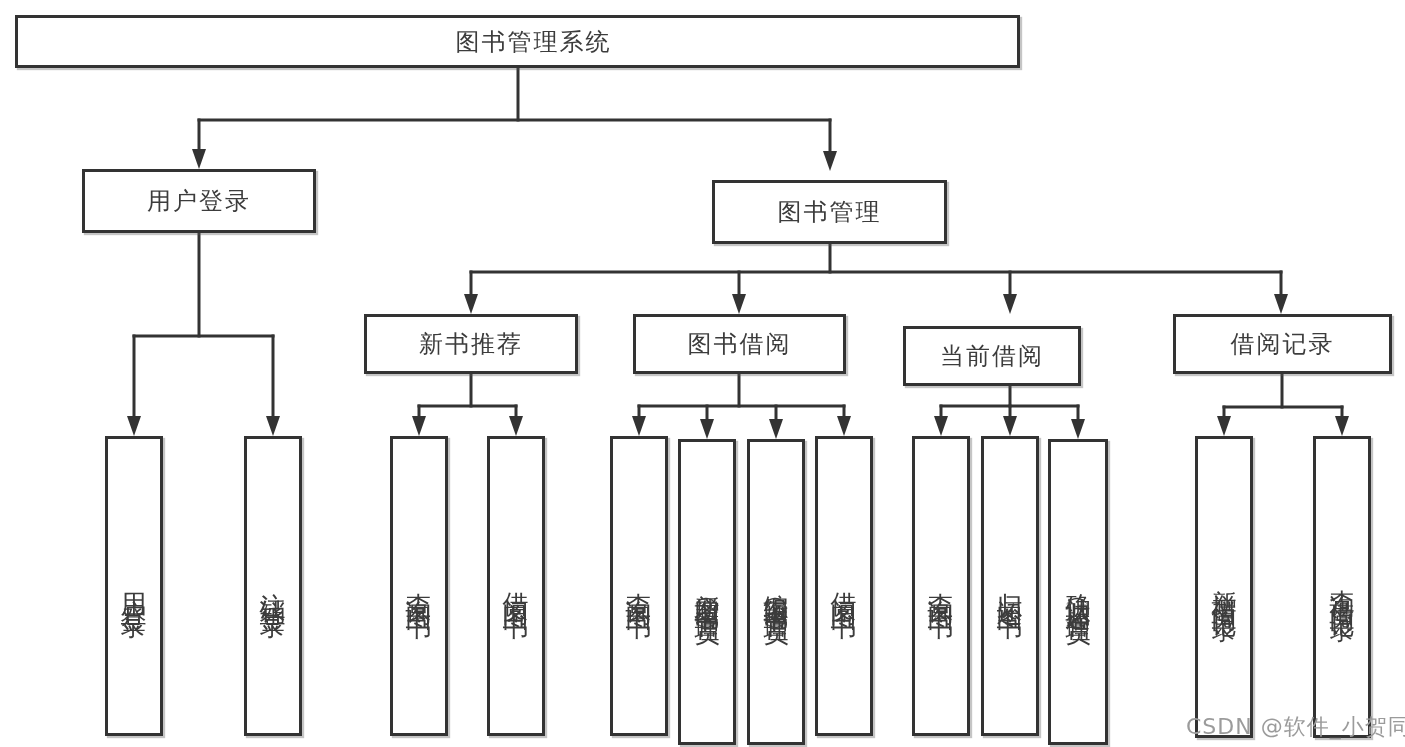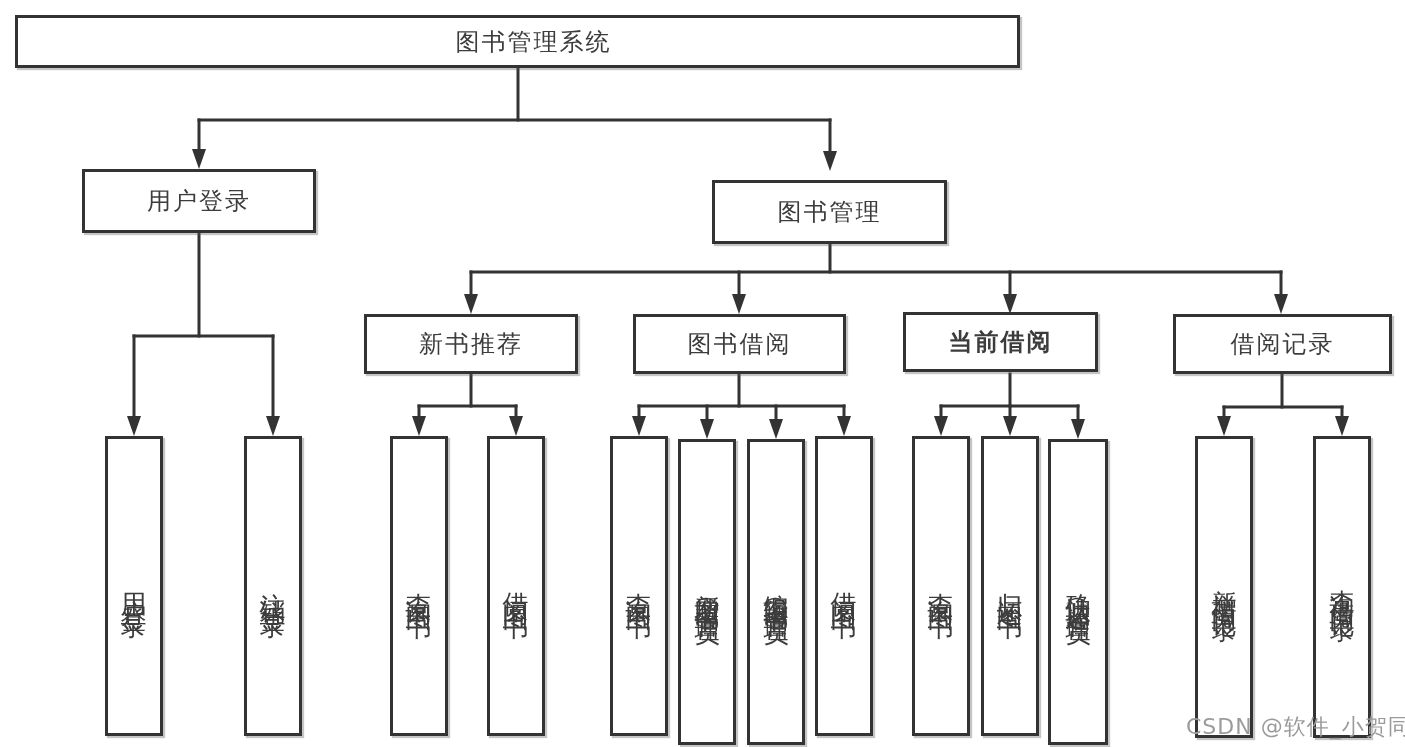--- a/index.html
+++ b/index.html
@@ -143,21 +143,21 @@
   <div class="node" style="left:712px;top:180px;width:235px;height:64px;">
     <span class="h-label">图书管理</span>
   </div>
 
   <div class="node" style="left:364px;top:314px;width:214px;height:60px;">
     <span class="h-label">新书推荐</span>
   </div>
   <div class="node" style="left:633px;top:314px;width:213px;height:60px;text-align:right;">
     <span class="h-label">图书借阅</span>
   </div>
-  <div class="node" style="left:903px;top:312px;width:195px;height:60px;font-weight:bold;">
+  <div class="node" style="left:903px;top:326px;width:178px;height:60px;">
     <span class="h-label">当前借阅</span>
   </div>
   <div class="node" style="left:1173px;top:314px;width:219px;height:60px;justify-content:center;">
     <span class="h-label">借阅记录</span>
   </div>
 
   <div class="node leaf" style="left:105px;top:436px;width:58px;height:300px;">
     <span class="v-label">用户登录</span>
   </div>
   <div class="node leaf" style="left:244px;top:436px;width:58px;height:300px;">

